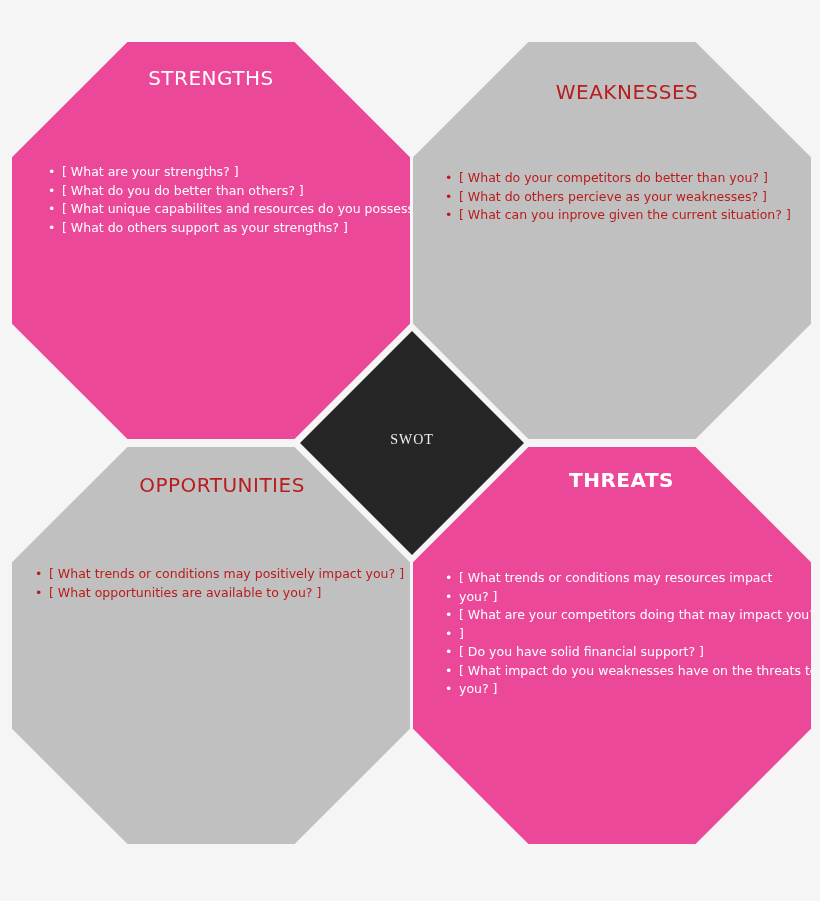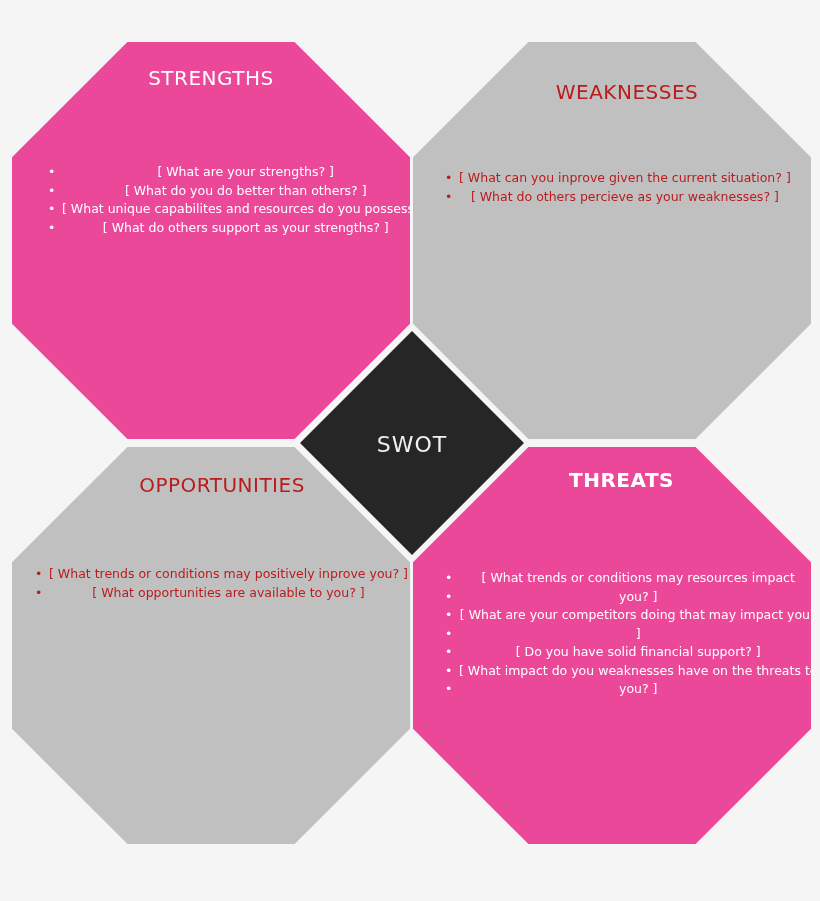--- a/index.html
+++ b/index.html
@@ -16,62 +16,63 @@
   .red { background: #ec4899; color: #ffffff; }
   .gray { background: #c0c0c0; color: #b91c1c; }
   .title {
     position: absolute; left: 0; right: 0;
     text-align: center; font-size: 20px; letter-spacing: 0.5px;
   }
   .list {
     position: absolute; margin: 0; padding: 0; list-style: none;
     font-size: 12.5px; line-height: 18.5px;
   }
-  .list li { position: relative; padding-left: 14px; white-space: nowrap; text-align: center; }
+  .list li { position: relative; padding-left: 14px; white-space: nowrap; }
   .list li::before {
     content: "•"; position: absolute; left: 0; top: 0;
   }
   #diamond-wrap {
     position: absolute; left: 300px; top: 331px; width: 224px; height: 224px;
   }
   #diamond {
     position: absolute; left: 0; top: 0; width: 224px; height: 224px;
     background: #262626;
     clip-path: polygon(50% 0, 100% 50%, 50% 100%, 0 50%);
   }
   #diamond-label {
     position: absolute; left: 0; right: 0; top: 101px;
-    text-align: center; color: #f0f0f0; font-size: 22px; letter-spacing: 1px;
+    text-align: center; color: #f0f0f0; font-size: 14px; letter-spacing: 1px; font-family: Liberation Serif, serif;
   }
 </style>
 </head>
 <body>
 
 <div class="oct red" style="left:12px; top:42px;">
   <div class="title" style="top:24px;">STRENGTHS</div>
   <ul class="list" style="left:36px; top:121px;">
     <li>[ What are your strengths? ]</li>
     <li>[ What do you do better than others? ]</li>
     <li>[ What unique capabilites and resources do you possess? ]</li>
     <li>[ What do others support as your strengths? ]</li>
   </ul>
 </div>
 
 <div class="oct gray" style="left:413px; top:42px;">
   <div class="title" style="top:38px; left:30px;">WEAKNESSES</div>
   <ul class="list" style="left:32px; top:127px;">
+    <li>[ What do your competitors do better than you? ]</li>
+    <li>[ What do others percieve as your weaknesses? ]</li>
     <li>[ What can you inprove given the current situation? ]</li>
-    <li>[ What do others percieve as your weaknesses? ]</li>
   </ul>
 </div>
 
 <div class="oct gray" style="left:12px; top:447px;">
   <div class="title" style="top:26px; left:22px;">OPPORTUNITIES</div>
   <ul class="list" style="left:23px; top:118px;">
-    <li>[ What trends or conditions may positively inprove you? ]</li>
+    <li>[ What trends or conditions may positively impact you? ]</li>
     <li>[ What opportunities are available to you? ]</li>
   </ul>
 </div>
 
 <div class="oct red" style="left:413px; top:447px;">
   <div class="title" style="top:21px; left:19px;font-weight:bold;">THREATS</div>
   <ul class="list" style="left:32px; top:122px;">
     <li>[ What trends or conditions may resources impact</li>
     <li>you? ]</li>
     <li>[ What are your competitors doing that may impact you?</li>

